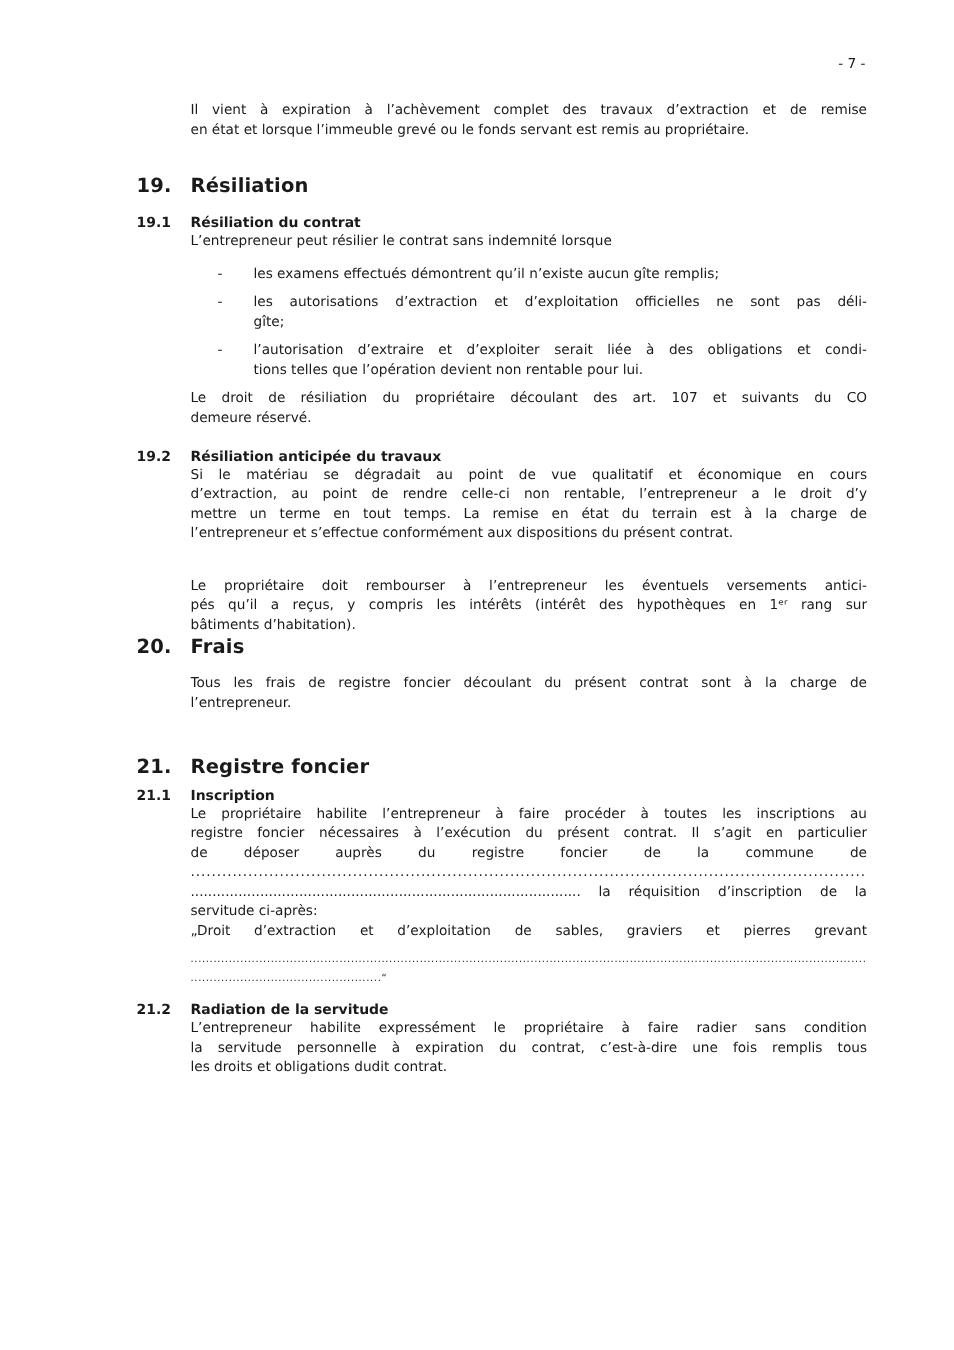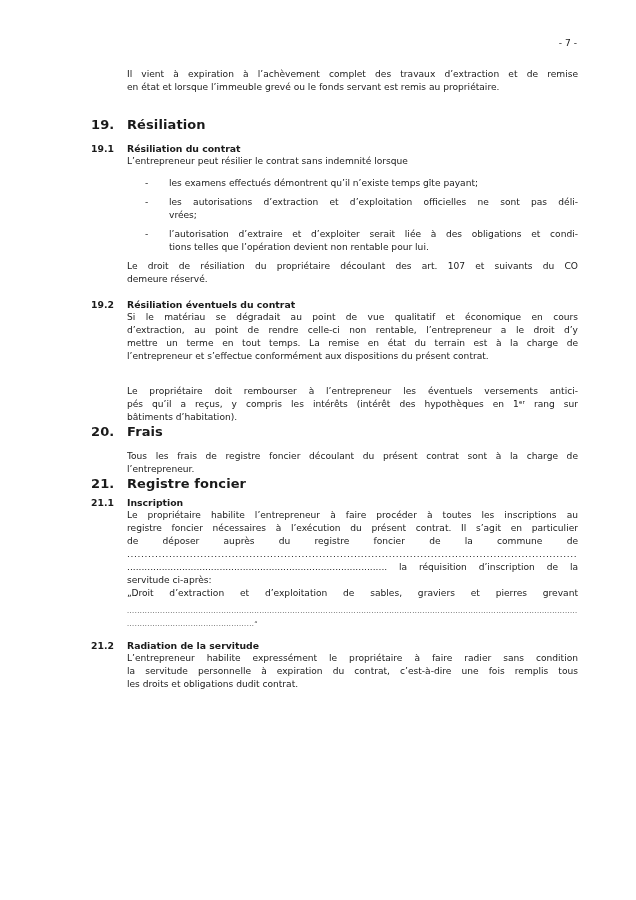--- a/index.html
+++ b/index.html
@@ -19,21 +19,21 @@
   
   .mt-s19{margin-top:23px;}
   .mt-s191{margin-top:9px;}
   .mt-b1{margin-top:9px;}
   .mt-b{margin-top:6px;}
   .mt-close{margin-top:6px;}
   .mt-s192{margin-top:12px;}
   .mt-p2{margin-top:22px;}
   .mt-s20{}
   .mt-p20{margin-top:10px;}
-  .mt-s21{}
+  .mt-s21{margin-top:28px;}
   .mt-s211{margin-top:4px;}
   .mt-tiny{margin-top:5px;}
   .mt-s212{margin-top:8px;}
 </style>
 </head>
 <body>
 
 <div class="page">
 
   <div class="pageno">- 7 -</div>
@@ -51,43 +51,43 @@
     </div>
 
     <div class="h2 mt-s191">
       <span class="hnum">19.1</span>
       <span>Résiliation du contrat</span>
     </div>
     <div class="ln">L’entrepreneur peut résilier le contrat sans indemnité lorsque</div>
 
     <div class="bullet mt-b1">
       <span class="dash">-</span>
-      <div class="ln">les examens effectués démontrent qu’il n’existe temps gîte payant;</div>
+      <div class="ln">les examens effectués démontrent qu’il n’existe aucun gîte remplis;</div>
     </div>
 
     <div class="bullet mt-b">
       <span class="dash">-</span>
       <div class="ln j">les autorisations d’extraction et d’exploitation officielles ne sont pas déli-</div>
-      <div class="ln">vrées;</div>
+      <div class="ln">gîte;</div>
     </div>
 
     <div class="bullet mt-b">
       <span class="dash">-</span>
       <div class="ln j">l’autorisation d’extraire et d’exploiter serait liée à des obligations et condi-</div>
       <div class="ln">tions telles que l’opération devient non rentable pour lui.</div>
     </div>
 
     <div class="para mt-close">
       <div class="ln j">Le droit de résiliation du propriétaire découlant des art. 107 et suivants du CO</div>
       <div class="ln">demeure réservé.</div>
     </div>
 
     <div class="h2 mt-s192">
       <span class="hnum">19.2</span>
-      <span>Résiliation éventuels du contrat</span>
+      <span>Résiliation anticipée du travaux</span>
     </div>
     <div class="para">
       <div class="ln j">Si le matériau se dégradait au point de vue qualitatif et économique en cours</div>
       <div class="ln j">d’extraction, au point de rendre celle-ci non rentable, l’entrepreneur a le droit d’y</div>
       <div class="ln j">mettre un terme en tout temps. La remise en état du terrain est à la charge de</div>
       <div class="ln">l’entrepreneur et s’effectue conformément aux dispositions du présent contrat.</div>
     </div>
     <div class="para mt-p2">
       <div class="ln j">Le propriétaire doit rembourser à l’entrepreneur les éventuels versements antici-</div>
       <div class="ln j">pés qu’il a reçus, y compris les intérêts (intérêt des hypothèques en 1ᵉʳ rang sur</div>

